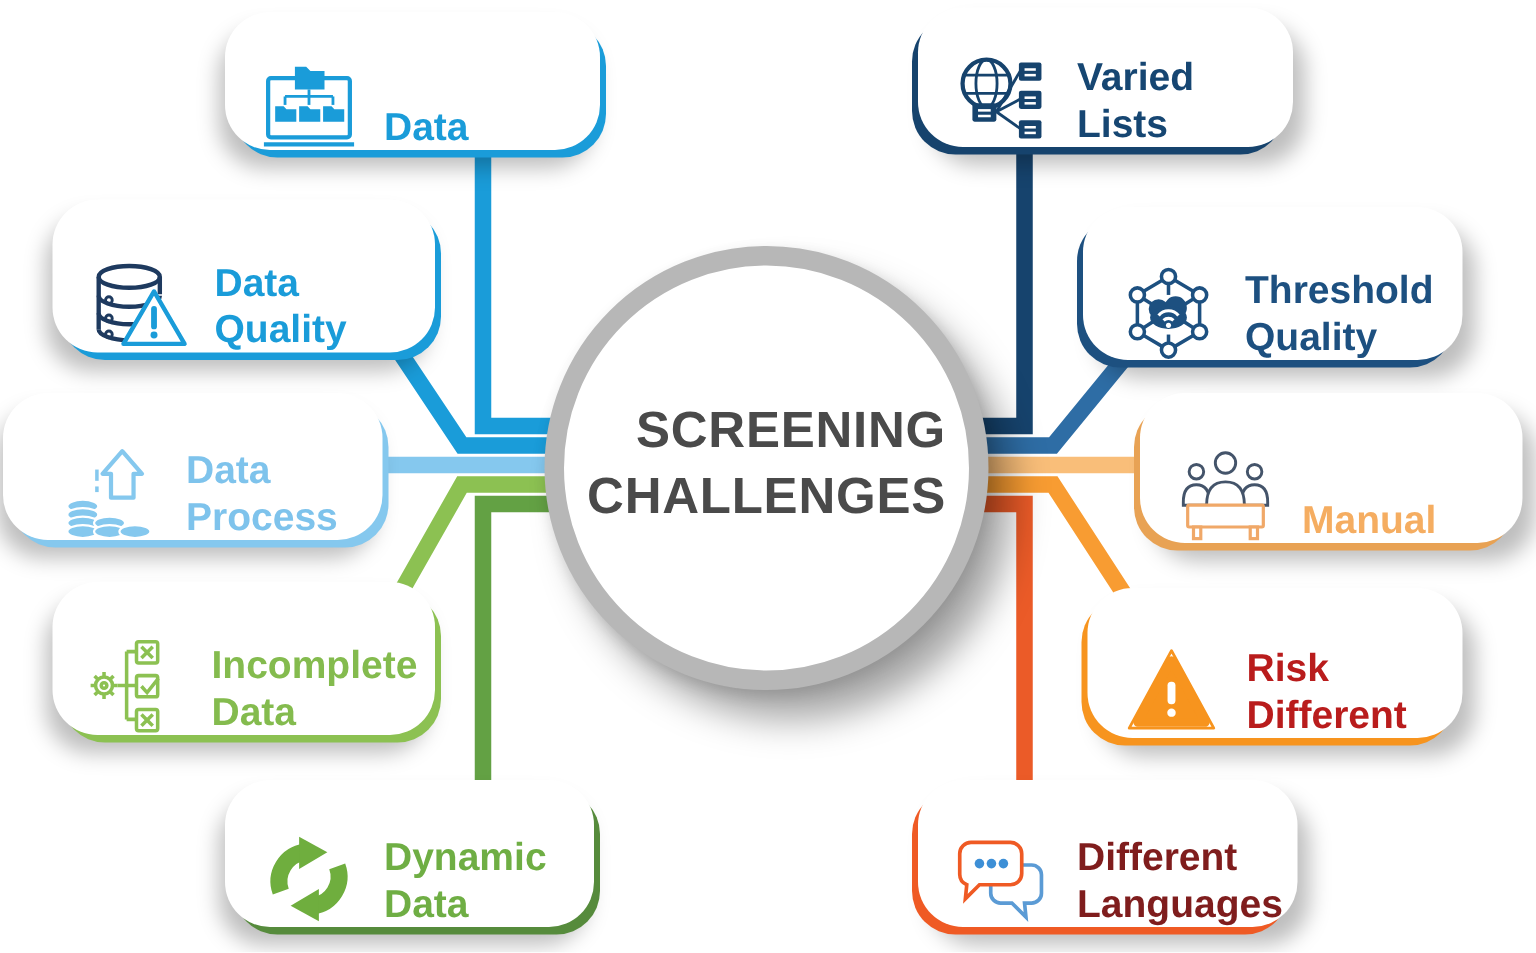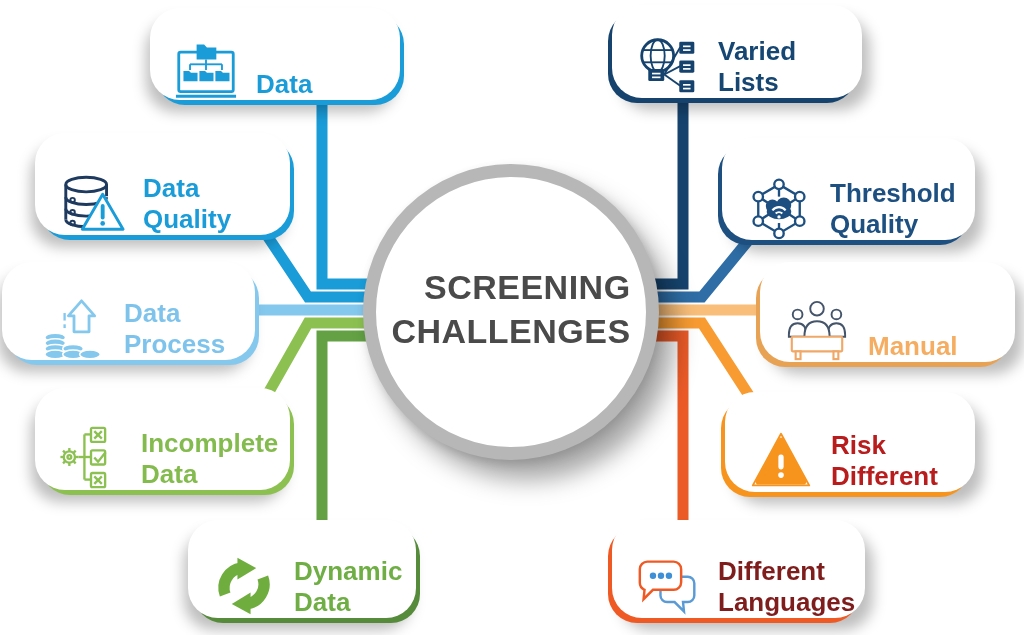--- a/index.html
+++ b/index.html
@@ -146,21 +146,21 @@
             <line x1="45.5" y1="55.5" x2="37.5" y2="63.5"></line>
         </g>
       </svg>
     </span>
     <div class="label">
       <span>Incomplete</span>
       <span>Data</span>
     </div>
   </div>
 
-  <div class="box shL" style="left:150px;top:520px;width:228px;height:98px;--ac:#568b3c;color:#6fae44;margin-left:38px;">
+  <div class="box shL" style="left:150px;top:520px;width:246px;height:98px;--ac:#568b3c;color:#6fae44;">
     <span class="icon">
       <svg width="64" height="64" viewBox="0 0 68 68">
         <g stroke="#6fae3e" stroke-width="12" fill="none">
           <path d="M14,43 A21,21 0 0 1 31,15"></path>
           <path d="M54,25 A21,21 0 0 1 37,53"></path>
         </g>
         <polygon points="27,4 47,15 27,27" fill="#6fae3e"></polygon>
         <polygon points="41,41 21,53 41,64" fill="#6fae3e"></polygon>
       </svg>
     </span>

